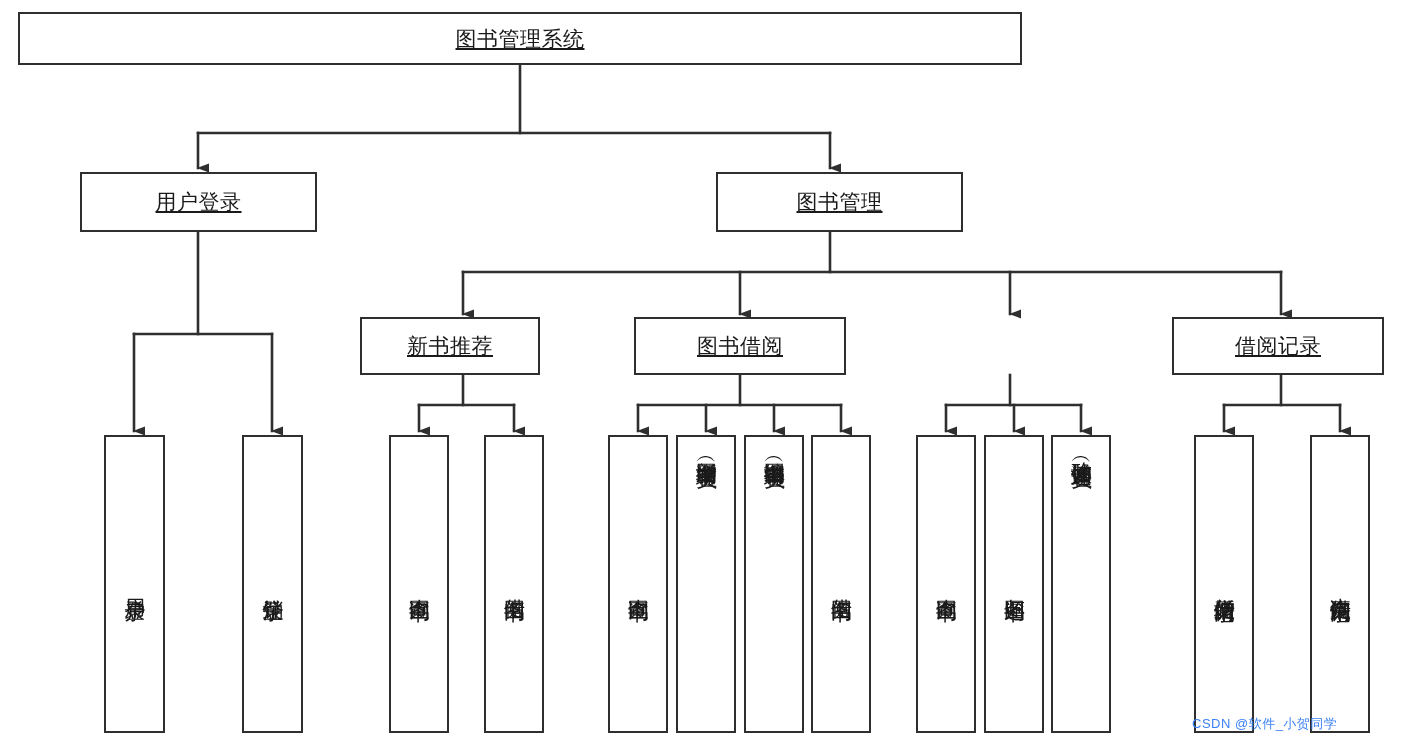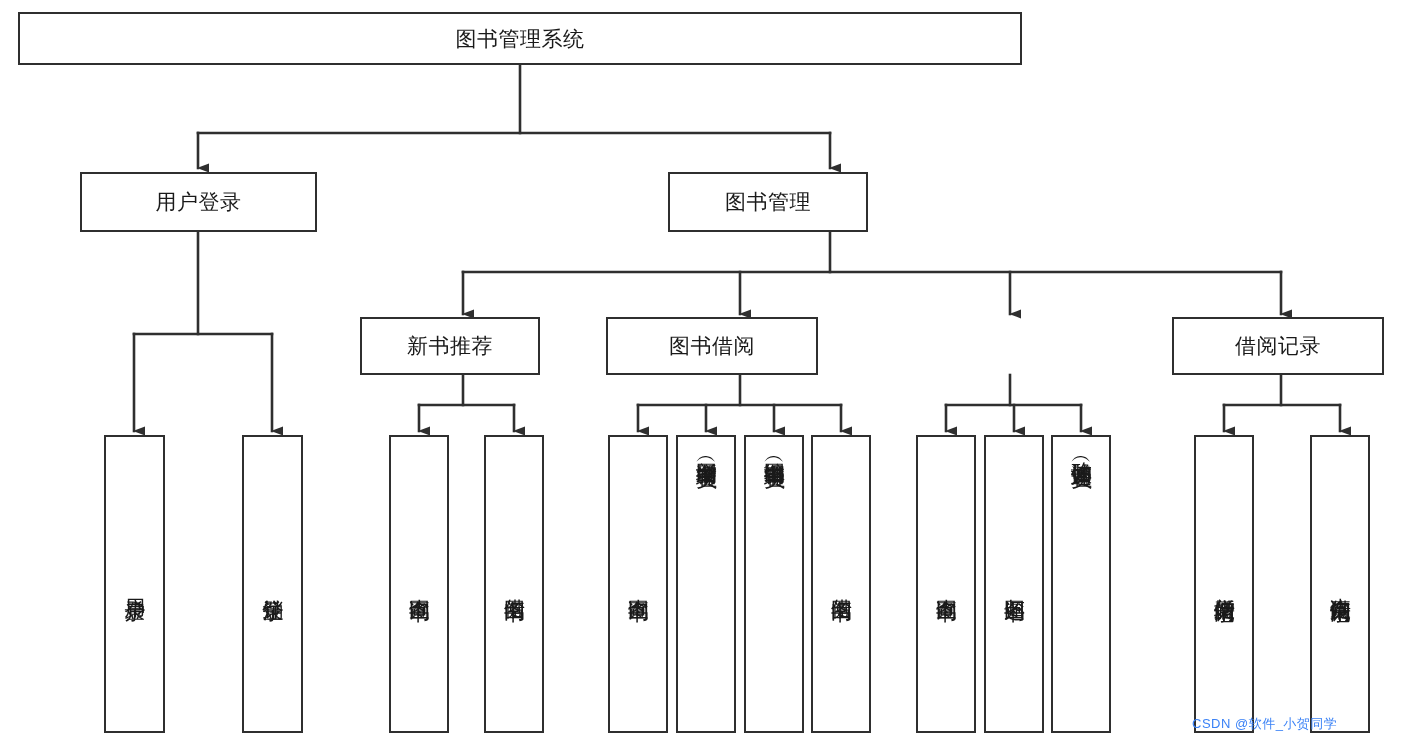--- a/index.html
+++ b/index.html
@@ -35,20 +35,21 @@
     justify-content: center;
     overflow: hidden;
   }
   .node-label-h {
     font-size: 21px;
     line-height: 1.1;
     color: #1a1a1a;
     letter-spacing: 0.5px;
     white-space: nowrap;
     text-align: center;
+    text-decoration: underline;
   }
   .node-label-v {
     font-size: 21px;
     line-height: 1.18;
     color: #1a1a1a;
     writing-mode: vertical-rl;
     text-orientation: upright;
     letter-spacing: 1px;
     text-align: center;
     white-space: nowrap;
@@ -127,28 +128,28 @@
     </g>
   </svg>
 
   <div class="node-box" style="left:18px; top:12px; width:1004px; height:53px;">
     <span class="node-label-h">图书管理系统</span>
   </div>
 
   <div class="node-box" style="left:80px; top:172px; width:237px; height:60px;">
     <span class="node-label-h">用户登录</span>
   </div>
-  <div class="node-box" style="left:668px; top:172px; width:200px; height:60px;">
+  <div class="node-box" style="left:716px; top:172px; width:247px; height:60px;">
     <span class="node-label-h">图书管理</span>
   </div>
 
   <div class="node-box" style="left:360px; top:317px; width:180px; height:58px;">
     <span class="node-label-h">新书推荐</span>
   </div>
-  <div class="node-box" style="left:606px; top:317px; width:212px; height:58px;">
+  <div class="node-box" style="left:634px; top:317px; width:212px; height:58px;">
     <span class="node-label-h">图书借阅</span>
   </div>
   <div class="node-box" style="left:1172px; top:317px; width:212px; height:58px;">
     <span class="node-label-h">借阅记录</span>
   </div>
 
   <div class="node-box leaf-box centered" style="left:104px; top:435px; width:61px; height:298px;">
     <span class="node-label-v">用户登录</span>
   </div>
   <div class="node-box leaf-box centered" style="left:242px; top:435px; width:61px; height:298px;">

